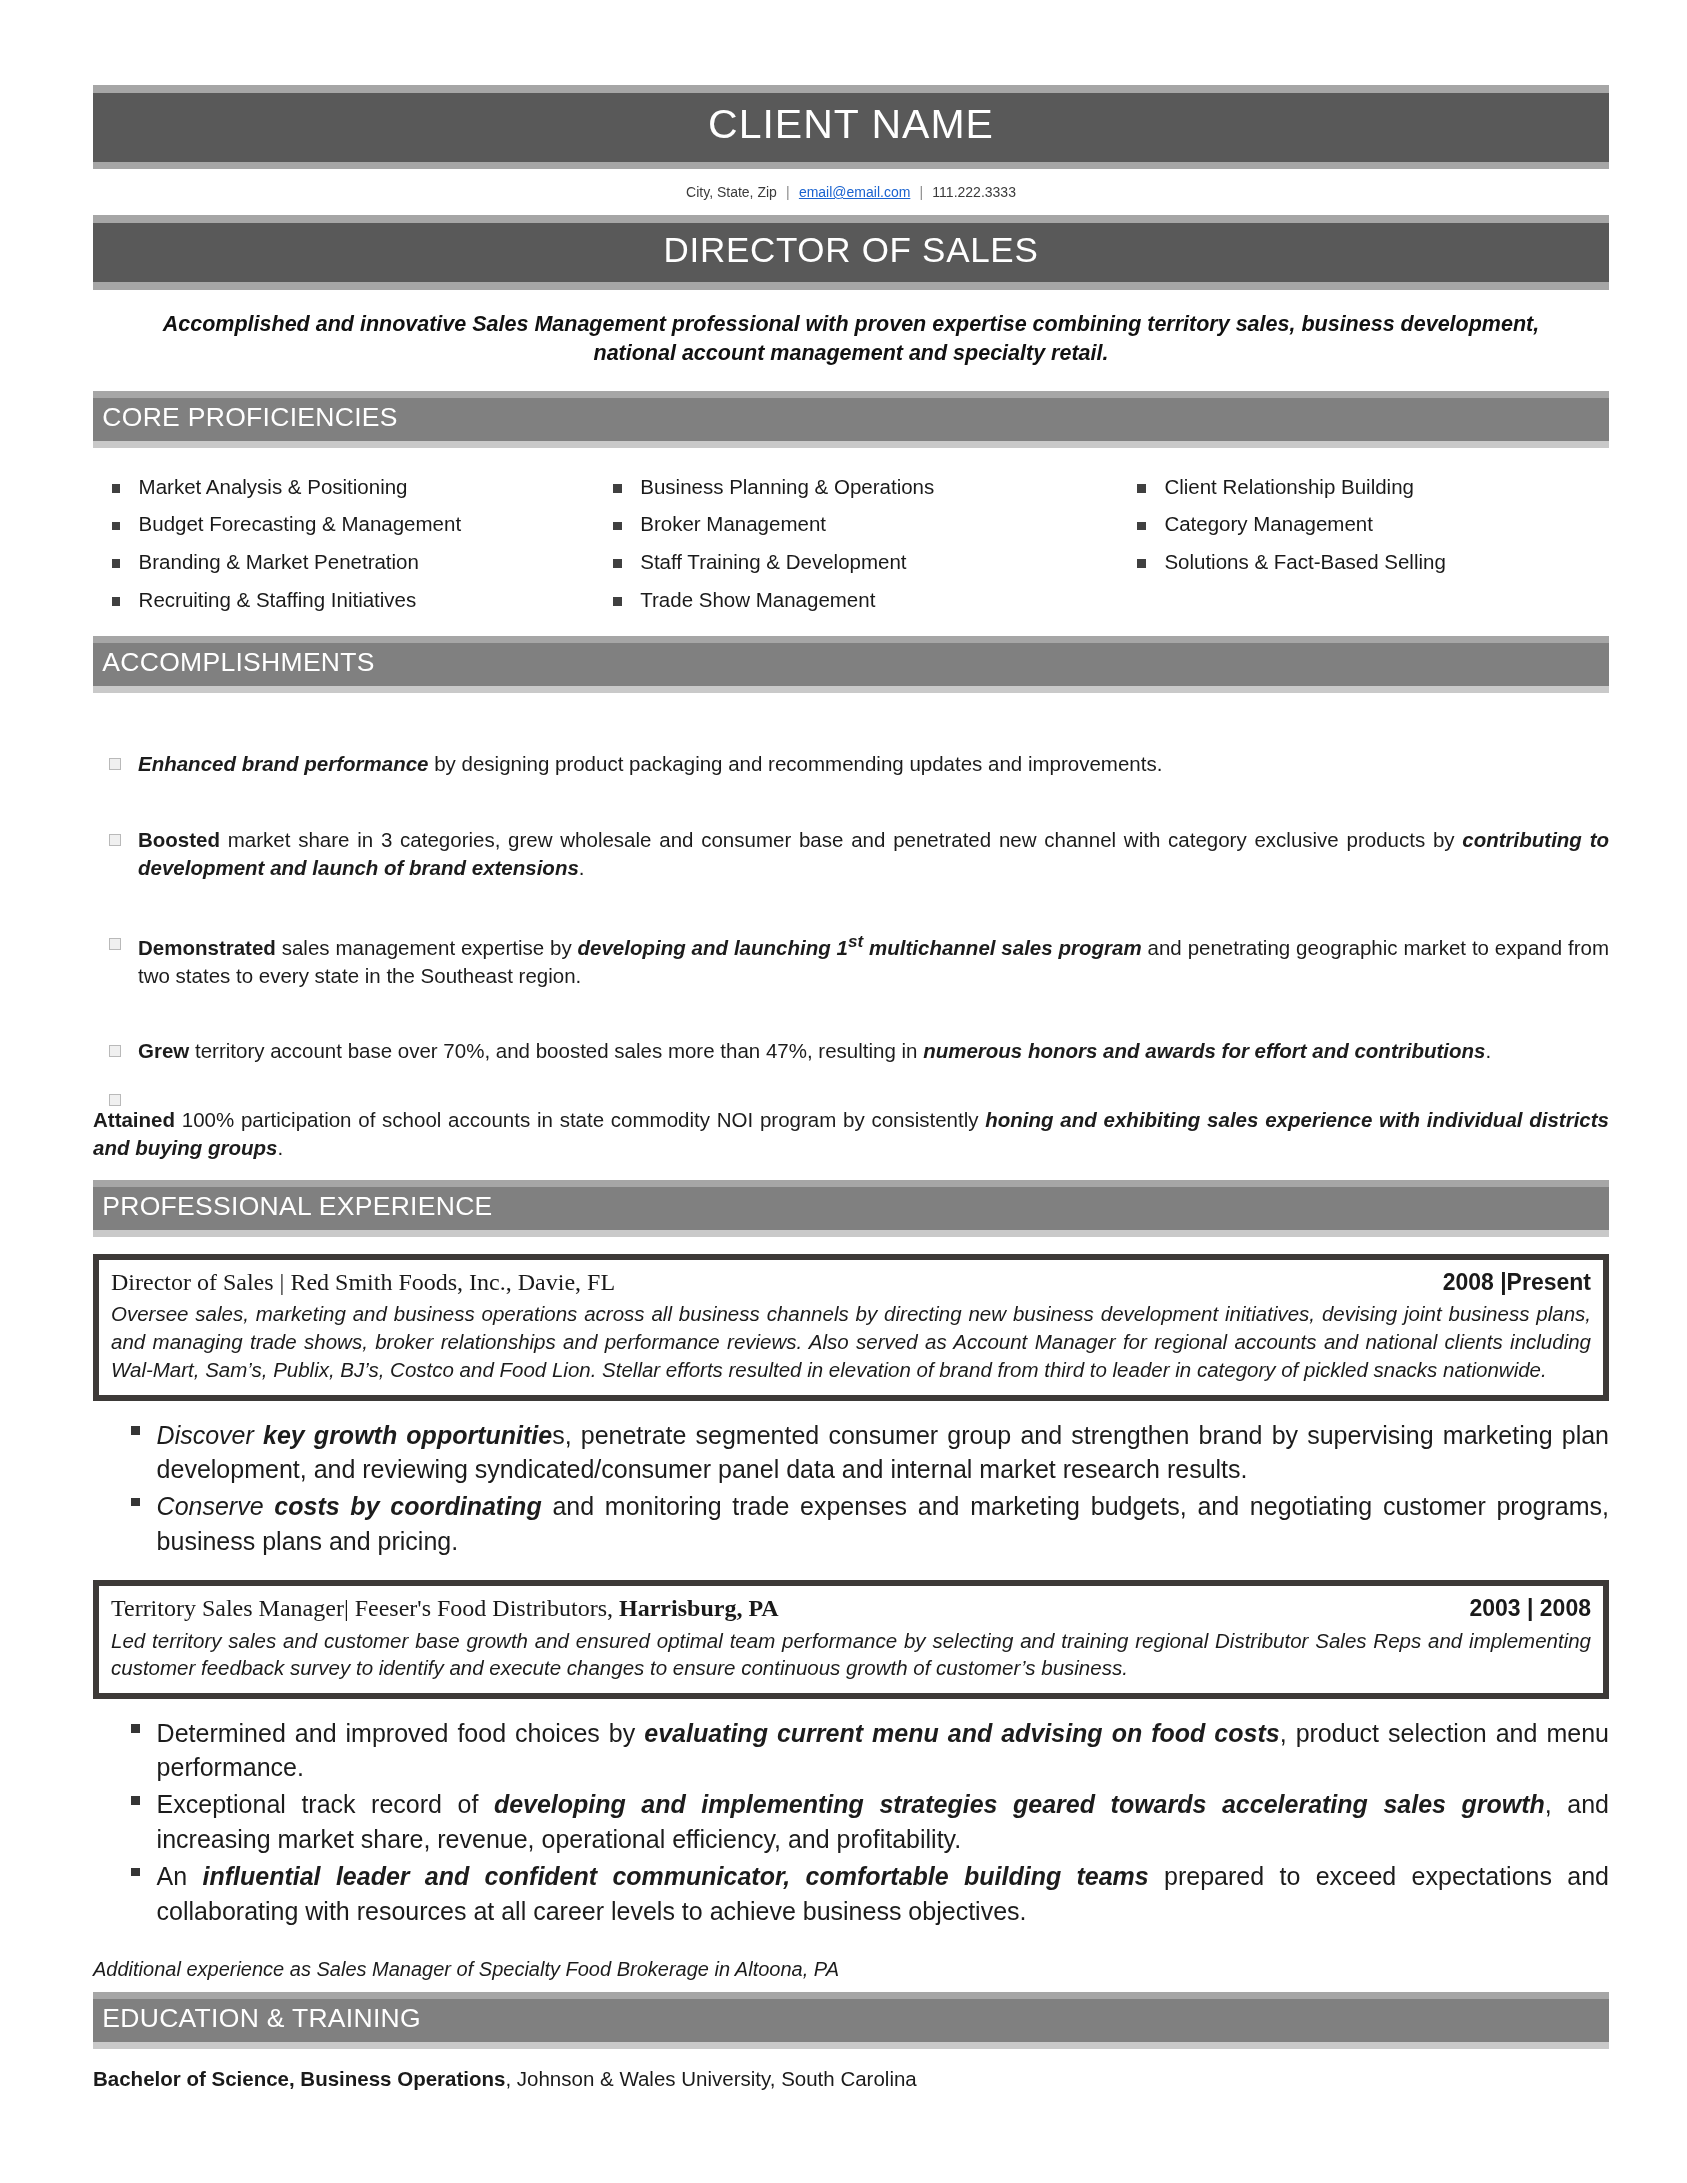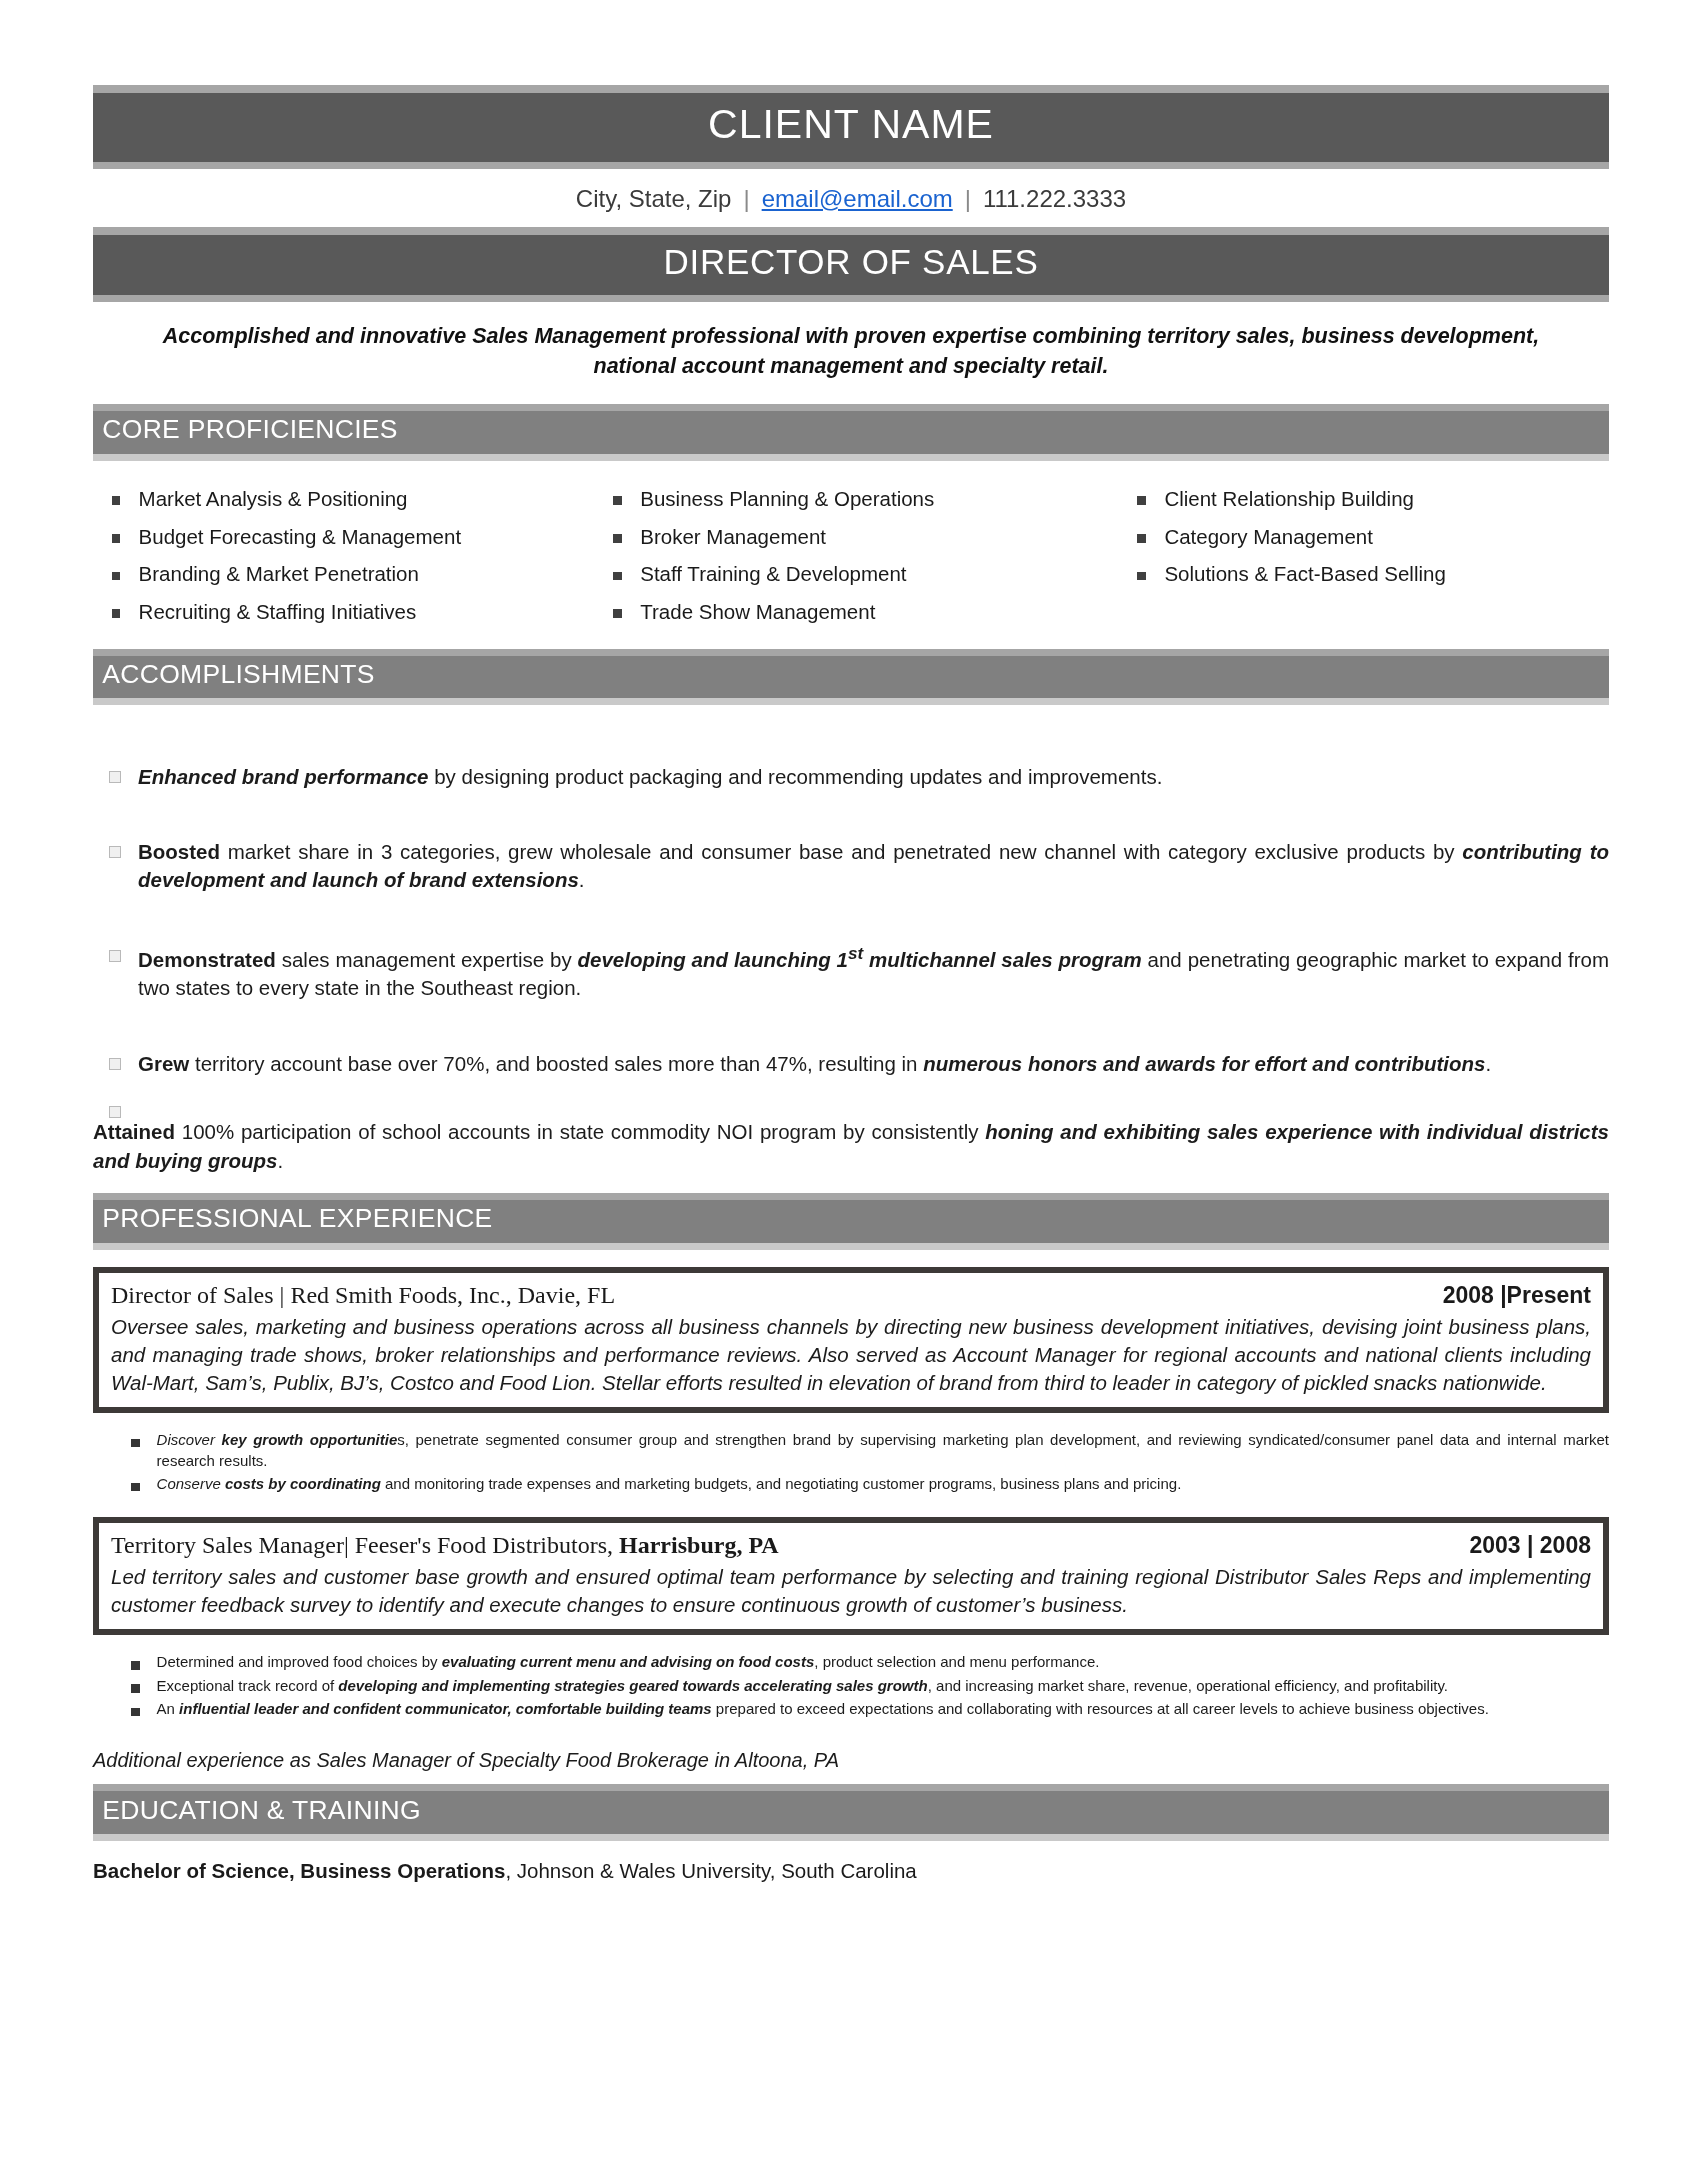--- a/index.html
+++ b/index.html
@@ -41,21 +41,21 @@
     display: block;
   }
   .name-banner-bottom {
     height: 7.3px;
     background: #a6a6a6;
   }
 
   
   .contact-line {
     text-align: center;
-    font-size: 24px;
+    font-size: 14px;
     color: #3b3b3b;
     padding: 14.6px 0 13.2px 0;
     line-height: 1.25;
   }
   .contact-line .sep {
     color: #8a8a8a;
     padding: 0 5.3px;
   }
   .contact-line .email-link {
     color: #1a63d0;
@@ -194,21 +194,21 @@
     padding-top: 2.6px;
   }
 
   
   .job-bullets {
     padding: 17px 0 2.6px 0;
   }
   .job-bullet-item {
     display: flex;
     align-items: flex-start;
-    font-size: 15px;
+    font-size: 25px;
     line-height: 1.38;
     text-align: justify;
     color: #1c1c1c;
     padding-bottom: 2.6px;
   }
   .jb-mark {
     width: 8.6px;
     height: 8.6px;
     background: #353535;
     margin: 8.6px 17px 0 38px;

